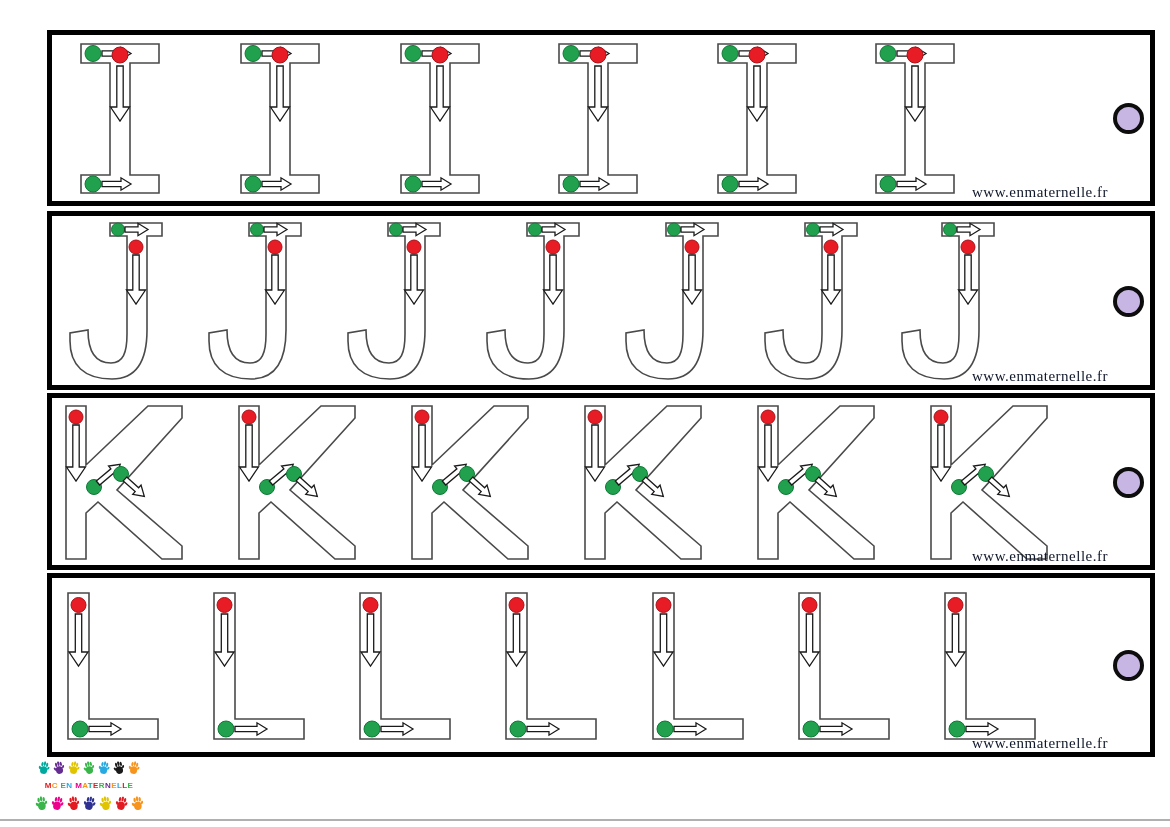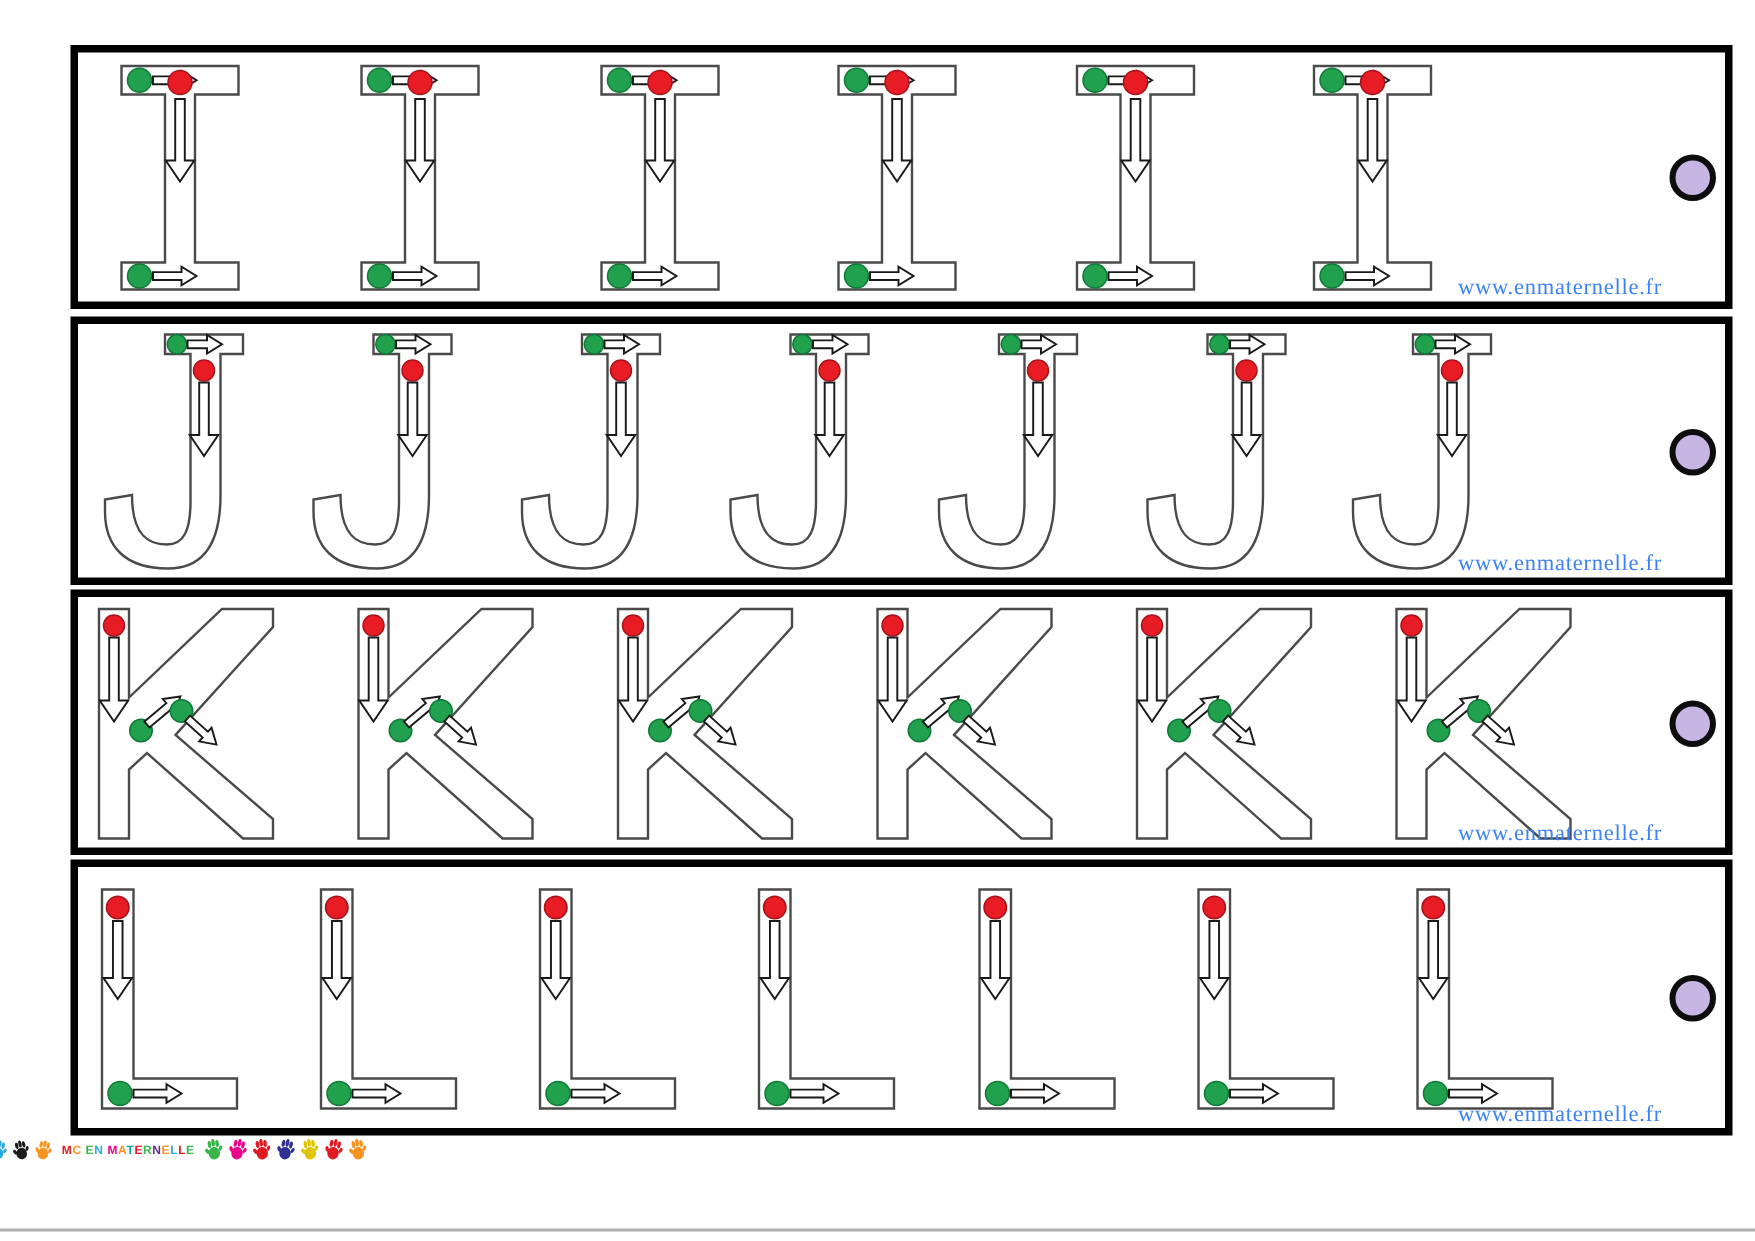--- a/index.html
+++ b/index.html
@@ -15,28 +15,28 @@
   .letters{position:absolute;inset:0;}
   .letters svg{position:absolute;overflow:visible;}
   .hole{
     position:absolute;left:1061px;top:50%;margin-top:-15px;
     width:23px;height:23px;border-radius:50%;
     border:4px solid #0d0d0d;
   }
   .wm{
     position:absolute;right:42px;bottom:0px;
     font-family:"Liberation Serif","DejaVu Serif",serif;
-    font-size:15px;color:#3b82f6;letter-spacing:0.5px;white-space:nowrap;
+    font-size:15px;color:#0f172a;letter-spacing:0.5px;white-space:nowrap;
   }
   .baseline{
     position:absolute;left:0;right:0;top:819px;height:2px;background:#b0b0b0;
   }
   .logo{
-    position:absolute;left:28px;top:742px;width:122px;height:48px;
-    display:flex;flex-direction:row;align-items:center;justify-content:center;gap:6px;
+    position:absolute;left:28px;top:762px;width:122px;height:48px;
+    display:flex;flex-direction:column;align-items:center;justify-content:center;gap:6px;
   }
   .handrow{display:flex;gap:3px;align-items:flex-end;height:15px;}
   .handrow svg{display:block;}
   .logotext{
     font-size:8px;font-weight:bold;letter-spacing:0.4px;line-height:9px;
     white-space:nowrap;font-family:"Liberation Sans",sans-serif;
   }
 </style>
 </head>
 <body>

